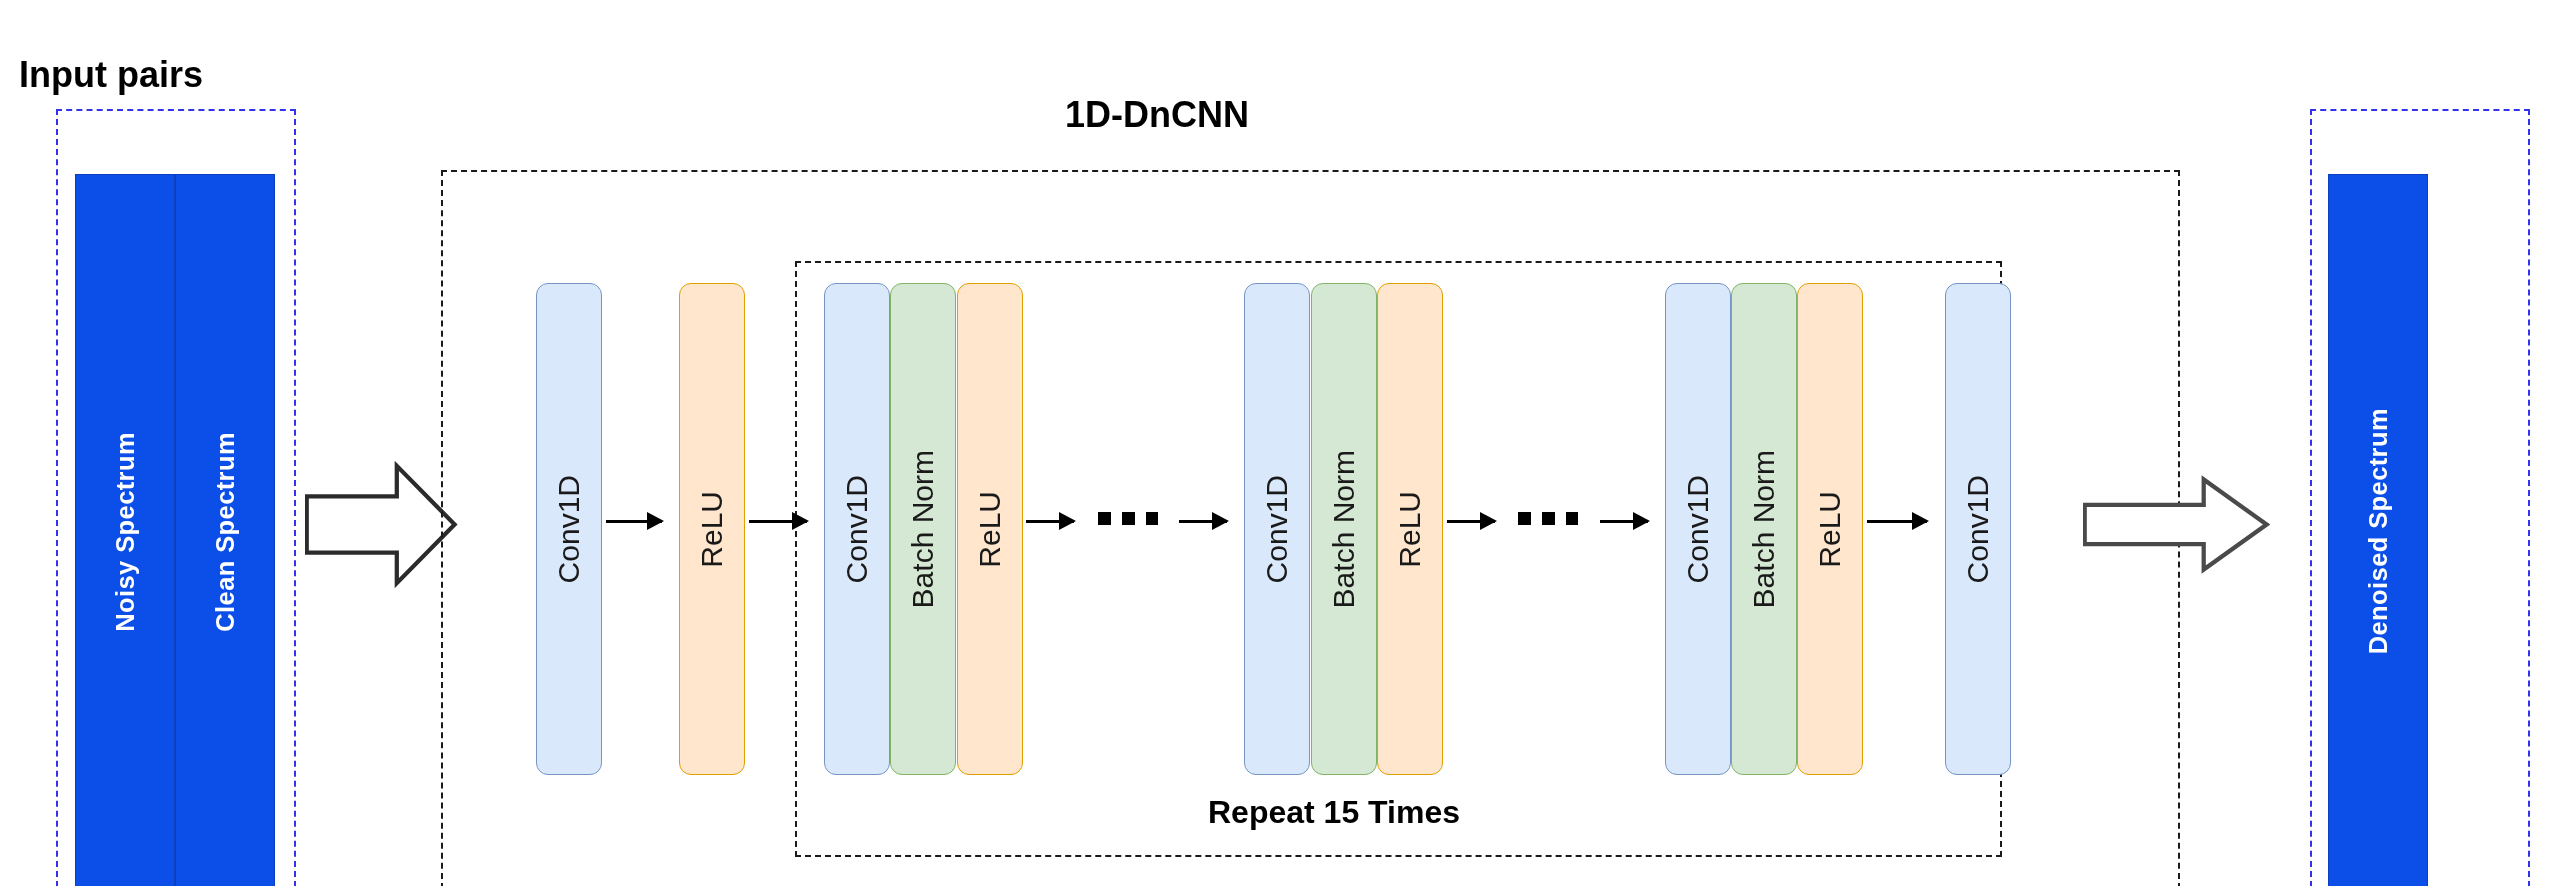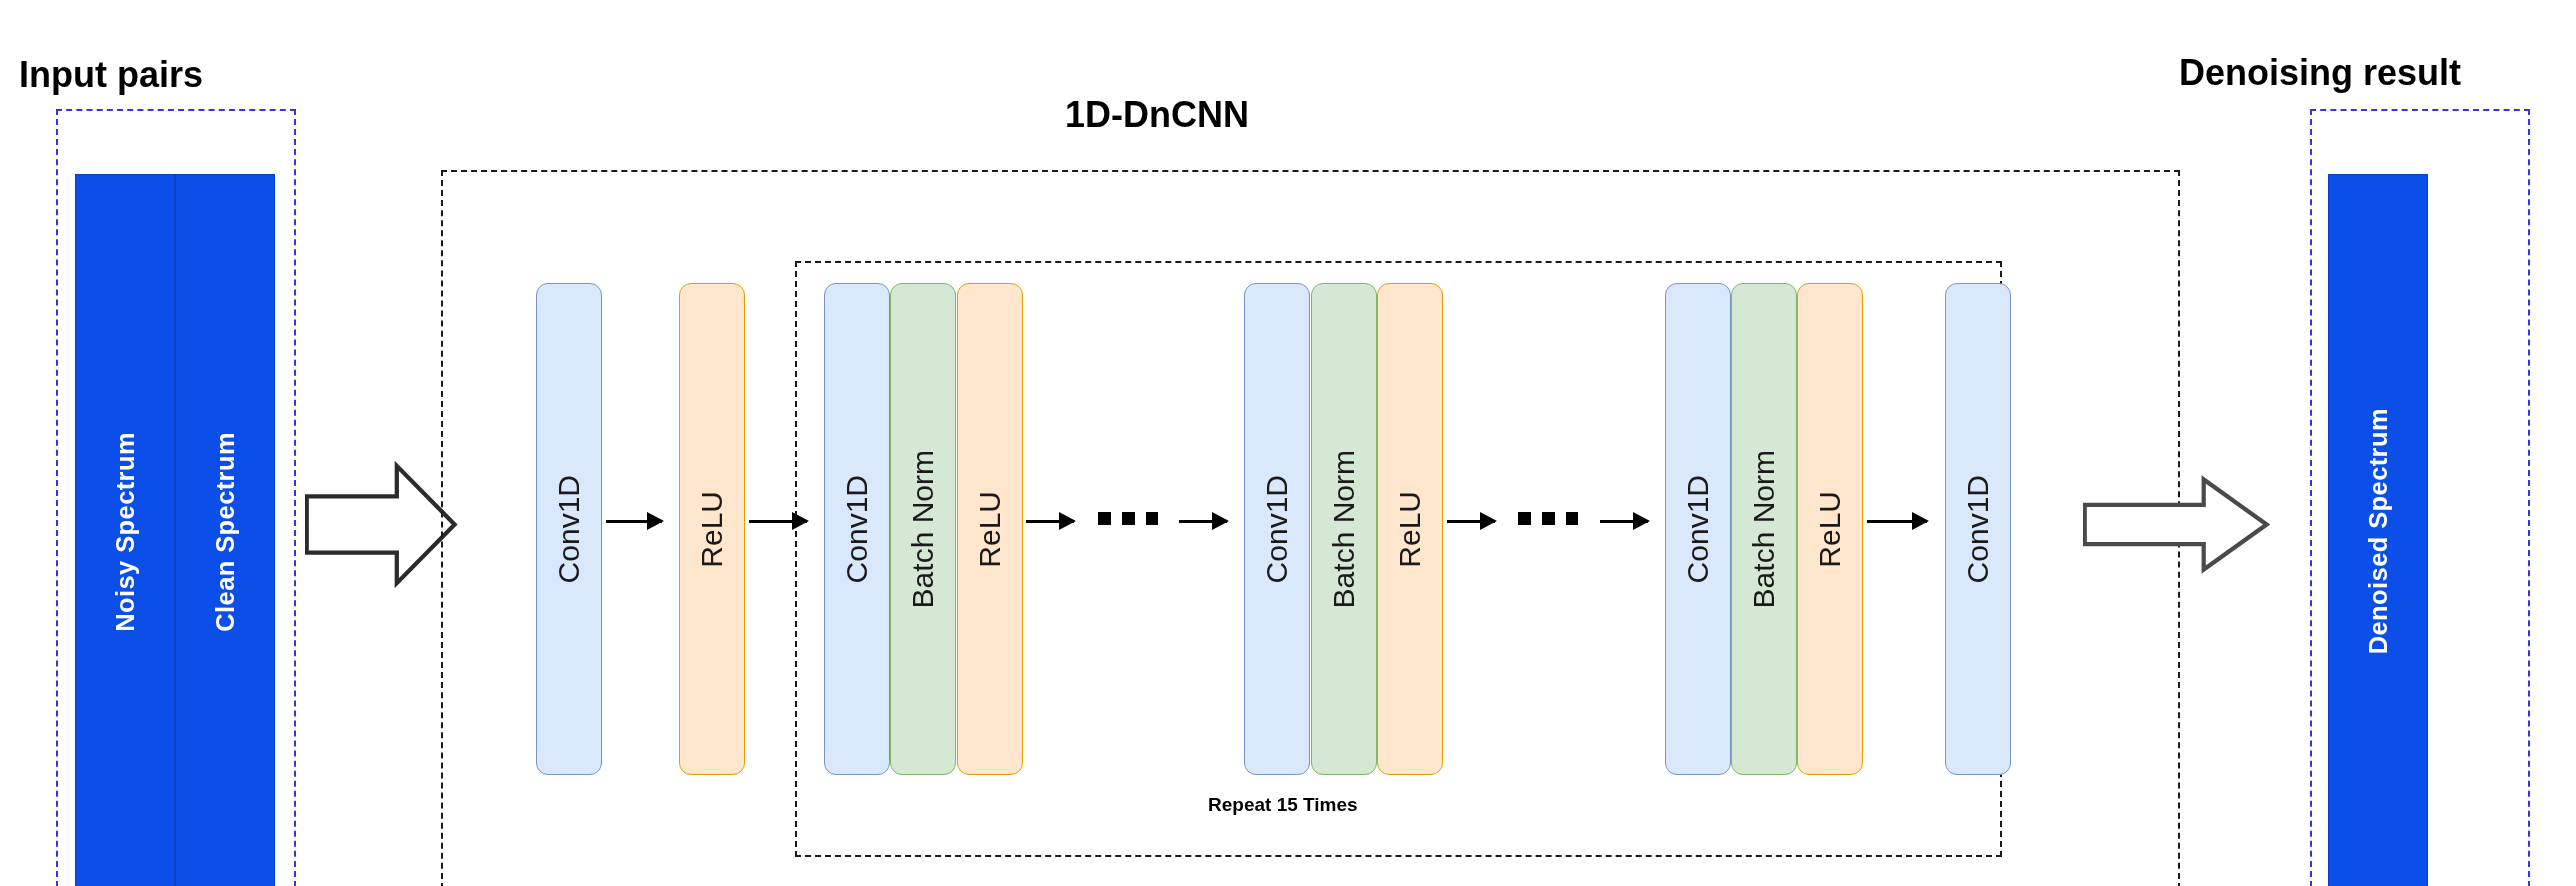--- a/index.html
+++ b/index.html
@@ -86,21 +86,21 @@
     width: 1207px;
     height: 596px;
     border: 2.6px dashed #1a1a1a;
     box-sizing: border-box;
   }
 
   #repeat-label {
     position: absolute;
     left: 1208px;
     top: 756px;
-    font-size: 19px;
+    font-size: 32px;
     font-weight: bold;
     white-space: nowrap;
   }
 
   
   .layer {
     position: absolute;
     top: 245px;
     width: 66px;
     height: 492px;
@@ -163,21 +163,20 @@
 </style>
 </head>
 <body>
 
 <div id="canvas">
 
   <div class="heading" id="title-input-pairs">Input pairs</div>
 
   <div class="heading" id="title-dncnn">1D-DnCNN</div>
 
-  <div class="heading" id="title-denoise">Denoising result</div>
 
   <div class="blue-wrap" id="wrap-input"></div>
 
   <div class="spectrum" id="bar-noisy">
     <span class="vtext">Noisy Spectrum</span>
   </div>
 
   <div class="spectrum" id="bar-clean">
     <span class="vtext">Clean Spectrum</span>
   </div>

